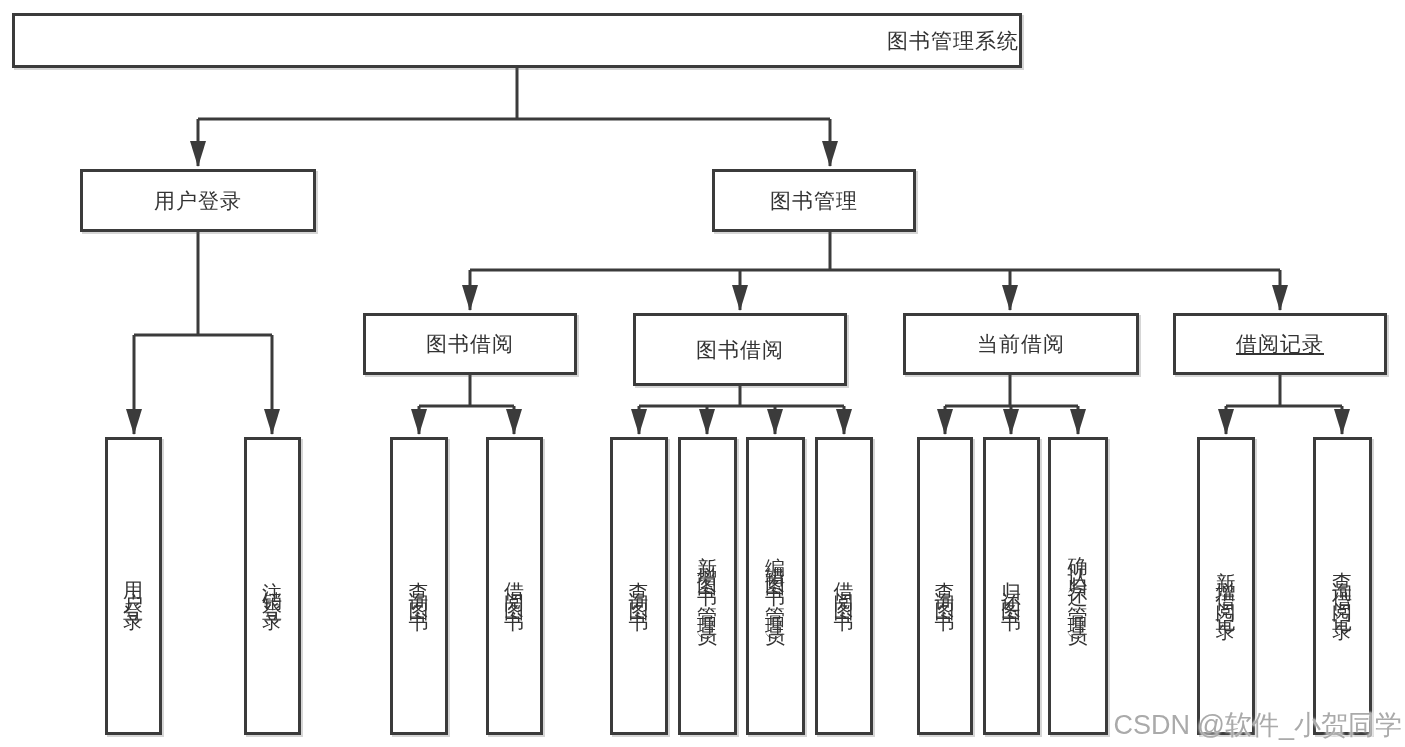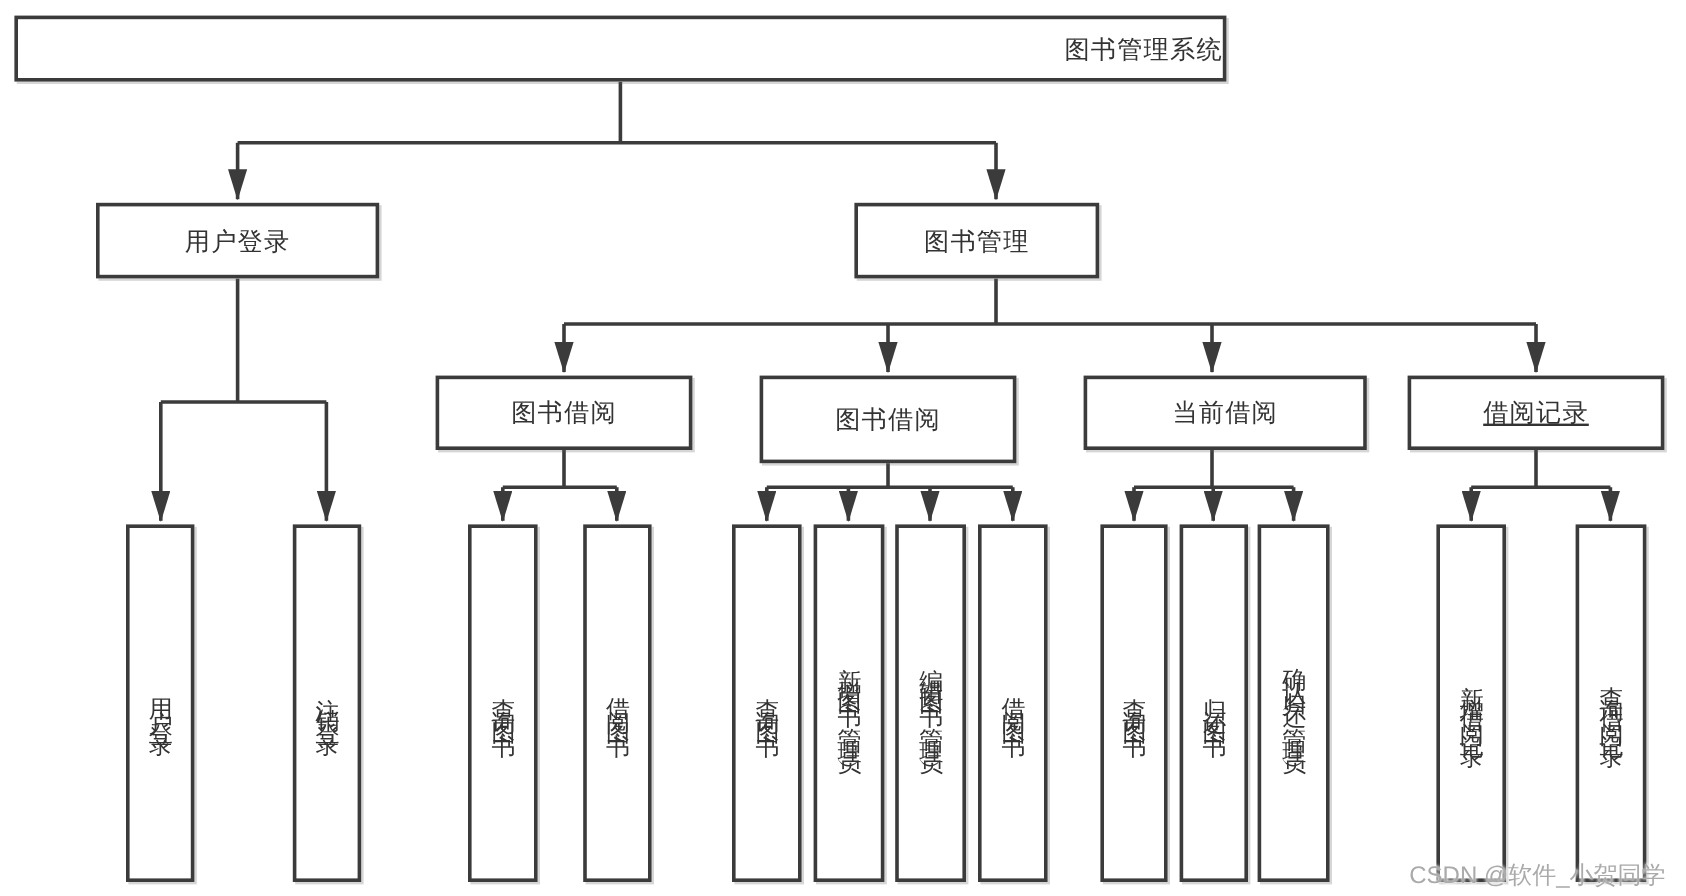--- a/index.html
+++ b/index.html
@@ -34,22 +34,22 @@
   .vbox{font-size:20px;}
   .vbox span{
     writing-mode:vertical-lr;
     text-orientation:mixed;
     letter-spacing:10px;
     line-height:1.1;
     white-space:nowrap;
   }
   .watermark{
     position:absolute;
-    right:17px;bottom:4px;
-    font-size:20px;
+    right:3px;bottom:4px;
+    font-size:27px;
     color:var(--watermark);
     text-shadow:0 0 3px #fff,0 0 3px #fff;
     white-space:nowrap;
   }
 </style>
 </head>
 <body>
 
 <div class="stage">
 

